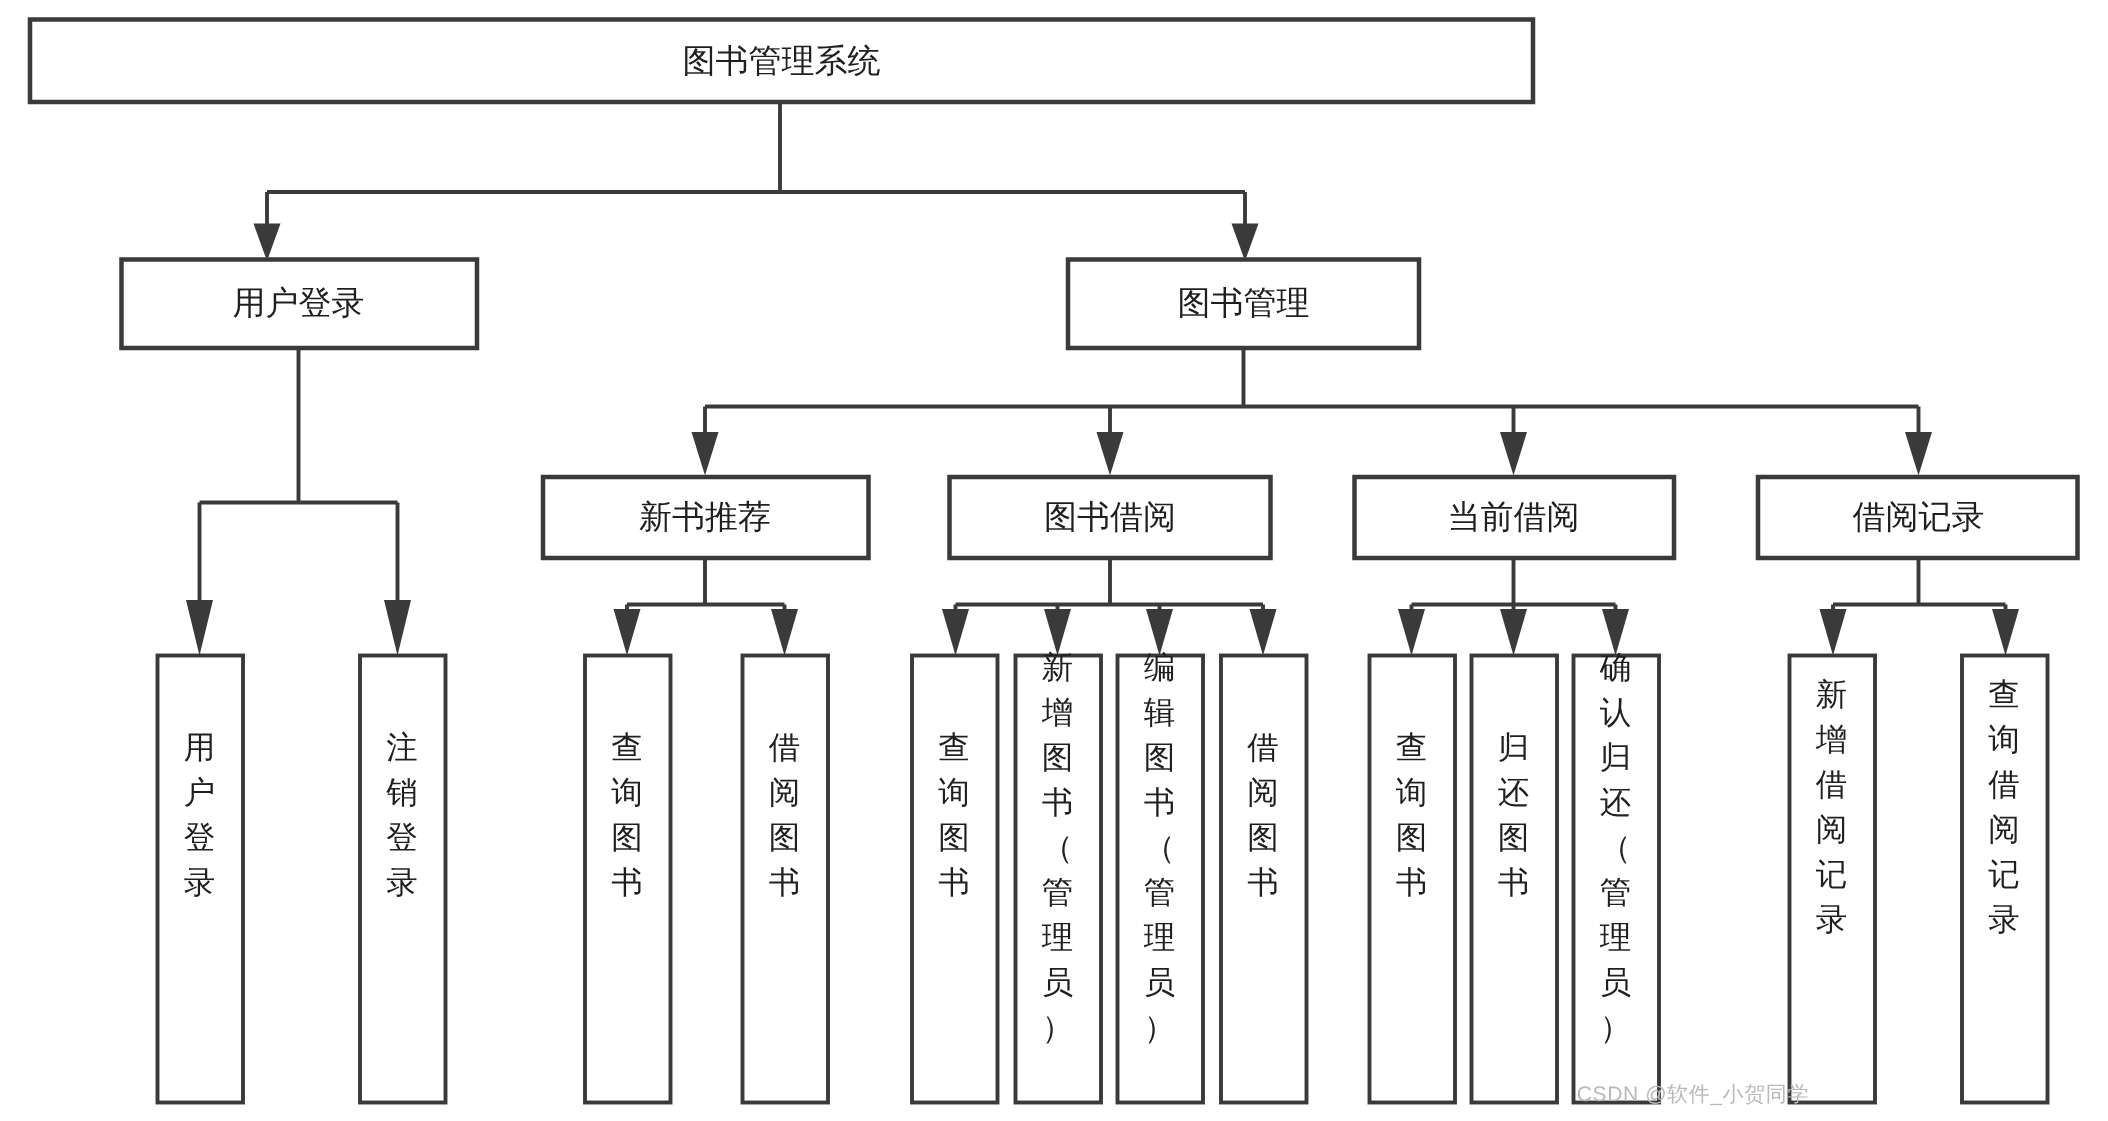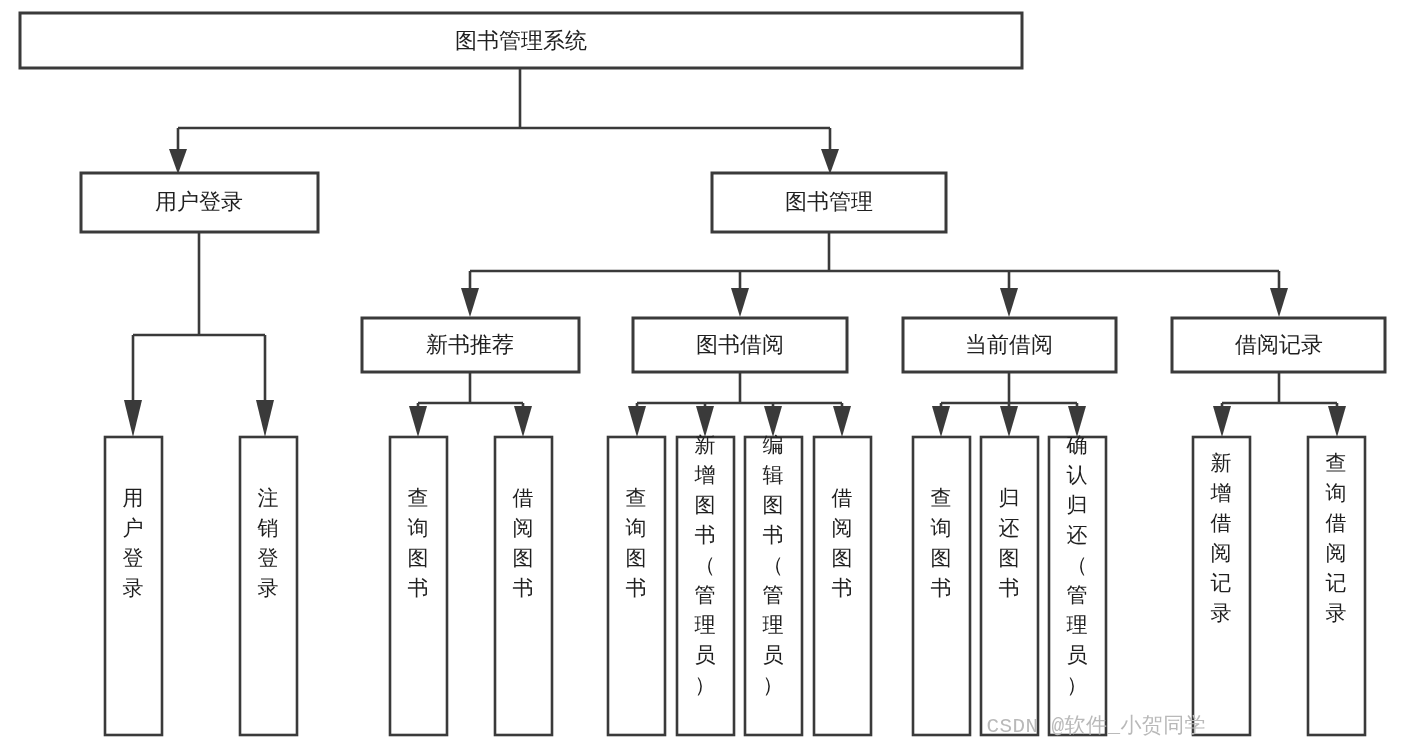--- a/index.html
+++ b/index.html
@@ -55,22 +55,22 @@
   .leaf-label {
     fill: #1f1f1f;
     font-family: "DejaVu Sans", "Liberation Sans", sans-serif;
     font-size: 21px;
     text-anchor: middle;
   }
   .watermark {
     position: absolute;
     right: 10px;
     bottom: 8px;
-    font-family: Liberation Mono, monospace;
-    font-size: 21px;
+    font-family: Liberation Sans, sans-serif;
+    font-size: 14px;
     color: #b9b9b9;
     letter-spacing: 0.4px;
     white-space: nowrap;
     pointer-events: none;
     margin-top: 28px;
   }
 </style>
 </head>
 <body>
 

